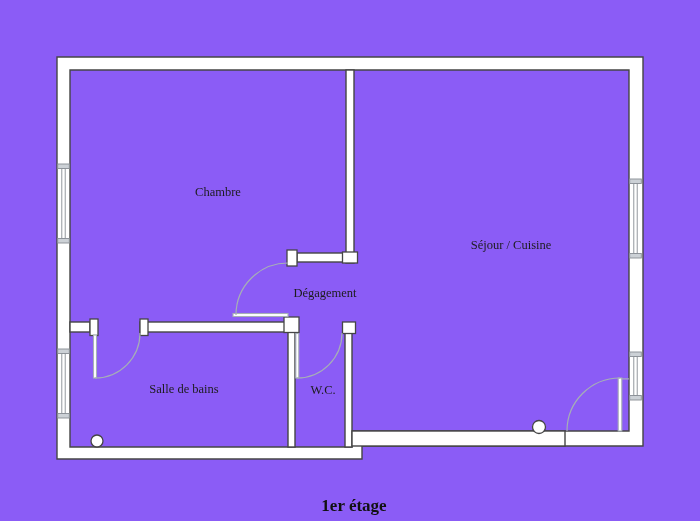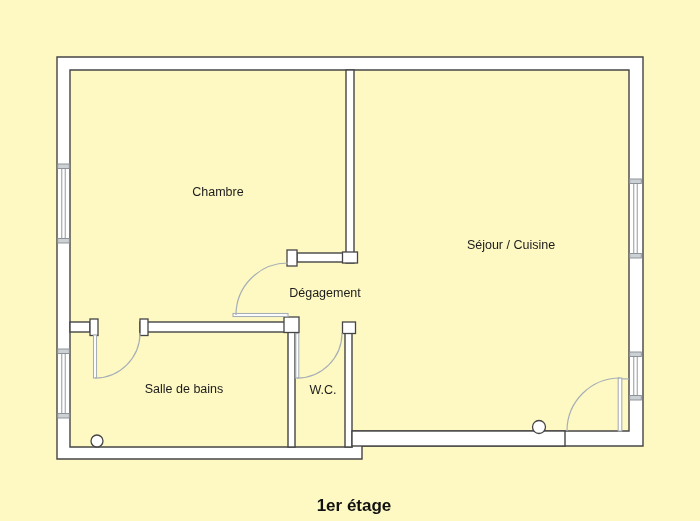--- a/index.html
+++ b/index.html
@@ -1,17 +1,17 @@
 <!DOCTYPE html>
 <html><head>
 <meta charset="utf-8">
 <style>
   html,body{margin:0;padding:0;background:#ffffff;}
-  .stage{position:relative;width:700px;height:521px;background:#fef9c3;overflow:hidden;
-         font-family:Liberation Sans, sans-serif;}
+  .stage{position:relative;width:700px;height:521px;background:#8b5cf6;overflow:hidden;
+         font-family:Liberation Serif, serif;}
   svg{display:block;}
   .wall  {fill:#ffffff;stroke:#454545;stroke-width:1.4;}
   .jamb  {fill:#ffffff;stroke:#454545;stroke-width:1.3;}
   .arc   {fill:none;stroke:#a6afb6;stroke-width:1.2;}
   .leaf  {fill:#ffffff;stroke:#a6afb6;stroke-width:1.1;}
   .wcap  {fill:#ccd1d6;stroke:#878d93;stroke-width:0.9;}
   .glaz  {fill:#ffffff;stroke:#878d93;stroke-width:0.9;}
   .fixt  {fill:#ffffff;stroke:#454545;stroke-width:1.3;}
   text.room {font-size:12.5px;fill:#1c1c1c;text-anchor:middle;}
   text.title{font-size:17px;font-weight:bold;fill:#111;text-anchor:middle;}

